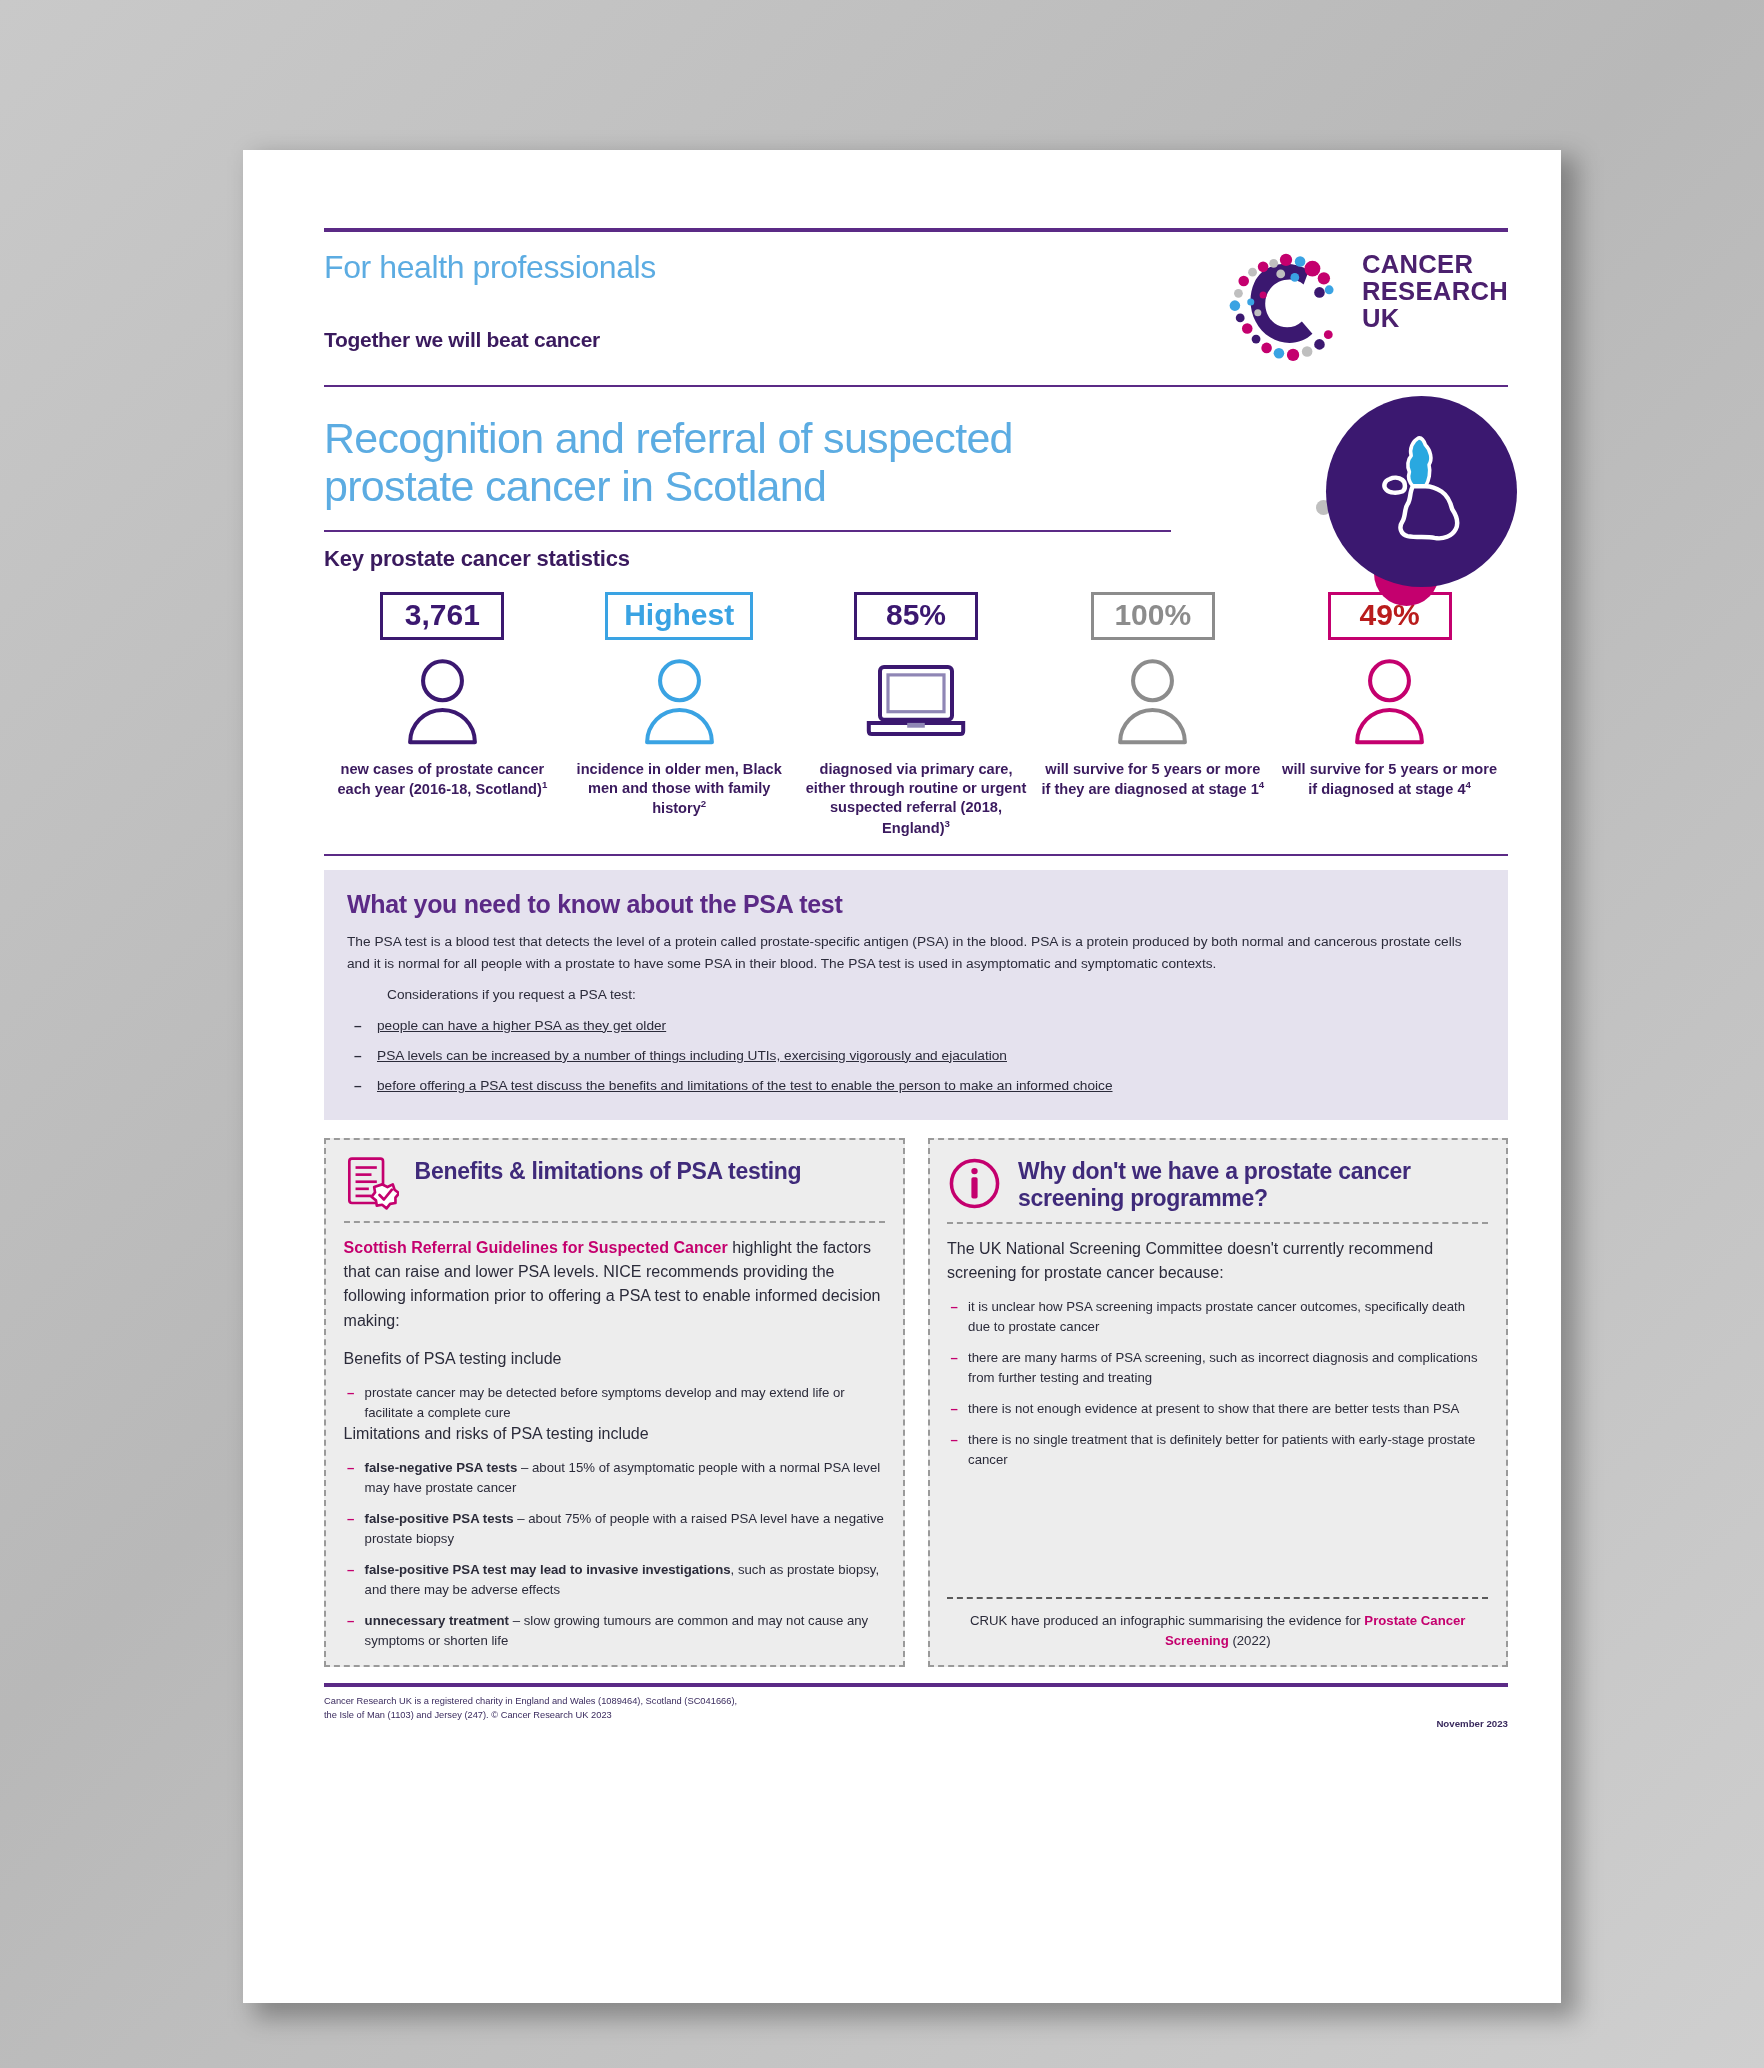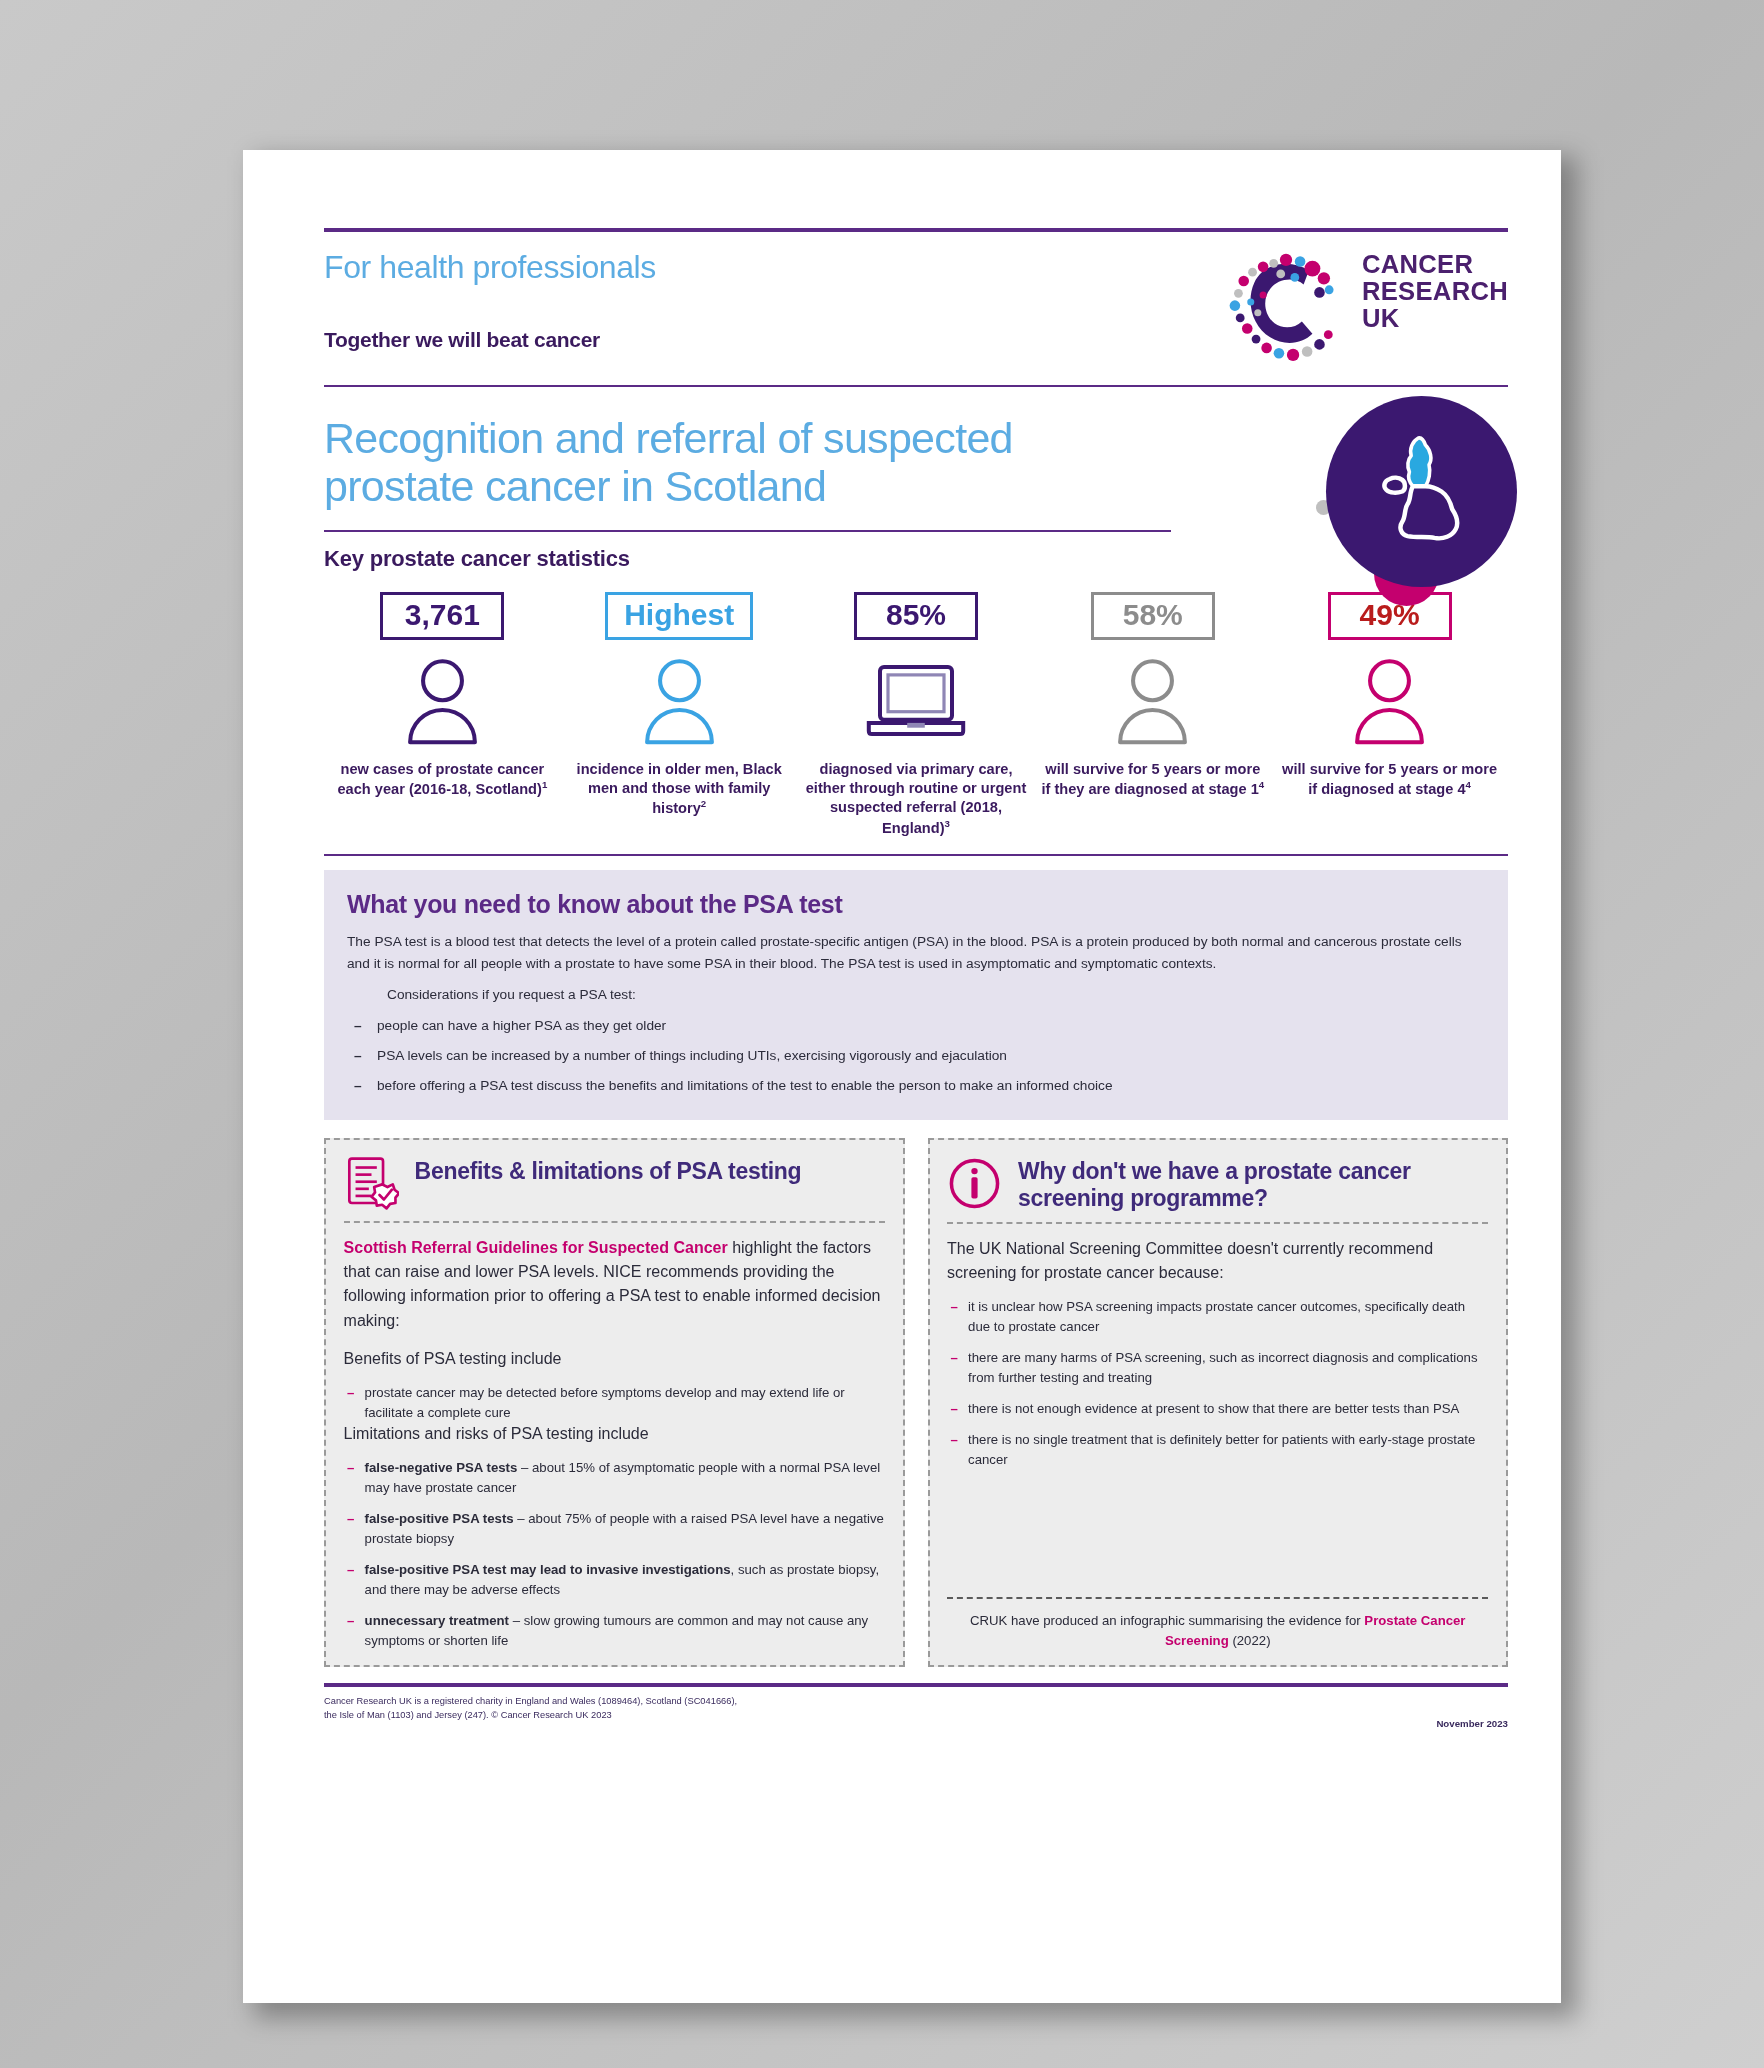--- a/index.html
+++ b/index.html
@@ -78,21 +78,21 @@
   
   .psa {
     background: #e5e2ee; margin-top: 14px; padding: 19.4px 23px 23px;
   }
   .psa h2 { color: #5b2a86; font-size: 25px; font-weight: 700; letter-spacing: -0.3px; }
   .psa p { color: #2b2b3a; font-size: 13.7px; line-height: 1.62; margin-top: 12.4px; }
   .psa .lead2 { margin-top: 8.8px; margin-left: 40px; }
   .psa ul { list-style: none; margin-top: 7px; }
   .psa li {
     color: #2b2b3a; font-size: 13.7px; line-height: 1.62; padding-left: 30px;
-    position: relative; margin-top: 8px;
+    position: relative; margin-top: 8px; text-decoration: underline;
   }
   .psa li::before {
     content: "–"; position: absolute; left: 7px; color: #2b2b3a; font-weight: 700;
   }
 
   
   .cols { display: flex; gap: 23px; margin-top: 17.6px; }
   .col {
     flex: 1; background: #ededed; border: 2.6px dashed #9a9a9a;
     padding: 16px 17.6px 14px; display: flex; flex-direction: column;
@@ -248,21 +248,21 @@
               <path d="M6 78 L124 78 L124 88 Q124 92 120 92 L10 92 Q6 92 6 88 Z" fill="none" stroke="#3b1870" stroke-width="5"></path>
               <rect x="54" y="78" width="22" height="6" fill="#8f86b5"></rect>
             </svg>
           </div>
           <div class="stat-caption">
             <span>diagnosed via primary care, either through routine or urgent suspected referral (2018, England)</span><sup>3</sup>
           </div>
         </div>
 
         <div class="stat">
-          <div class="stat-badge" style="border-color:#8c8c8c;color:#8c8c8c">58%</div>
+          <div class="stat-badge" style="border-color:#8c8c8c;color:#8c8c8c">100%</div>
           <div class="stat-icon">
             <svg viewBox="0 0 100 110" width="81" height="90" aria-hidden="true">
               <circle cx="50" cy="30" r="24" fill="none" stroke="#8c8c8c" stroke-width="5"></circle>
               <path d="M10 106 A40 40 0 0 1 90 106 Z" fill="none" stroke="#8c8c8c" stroke-width="5" stroke-linejoin="round"></path>
             </svg>
           </div>
           <div class="stat-caption">
             <span>will survive for 5 years or more if they are diagnosed at stage 1</span><sup>4</sup>
           </div>
         </div>

